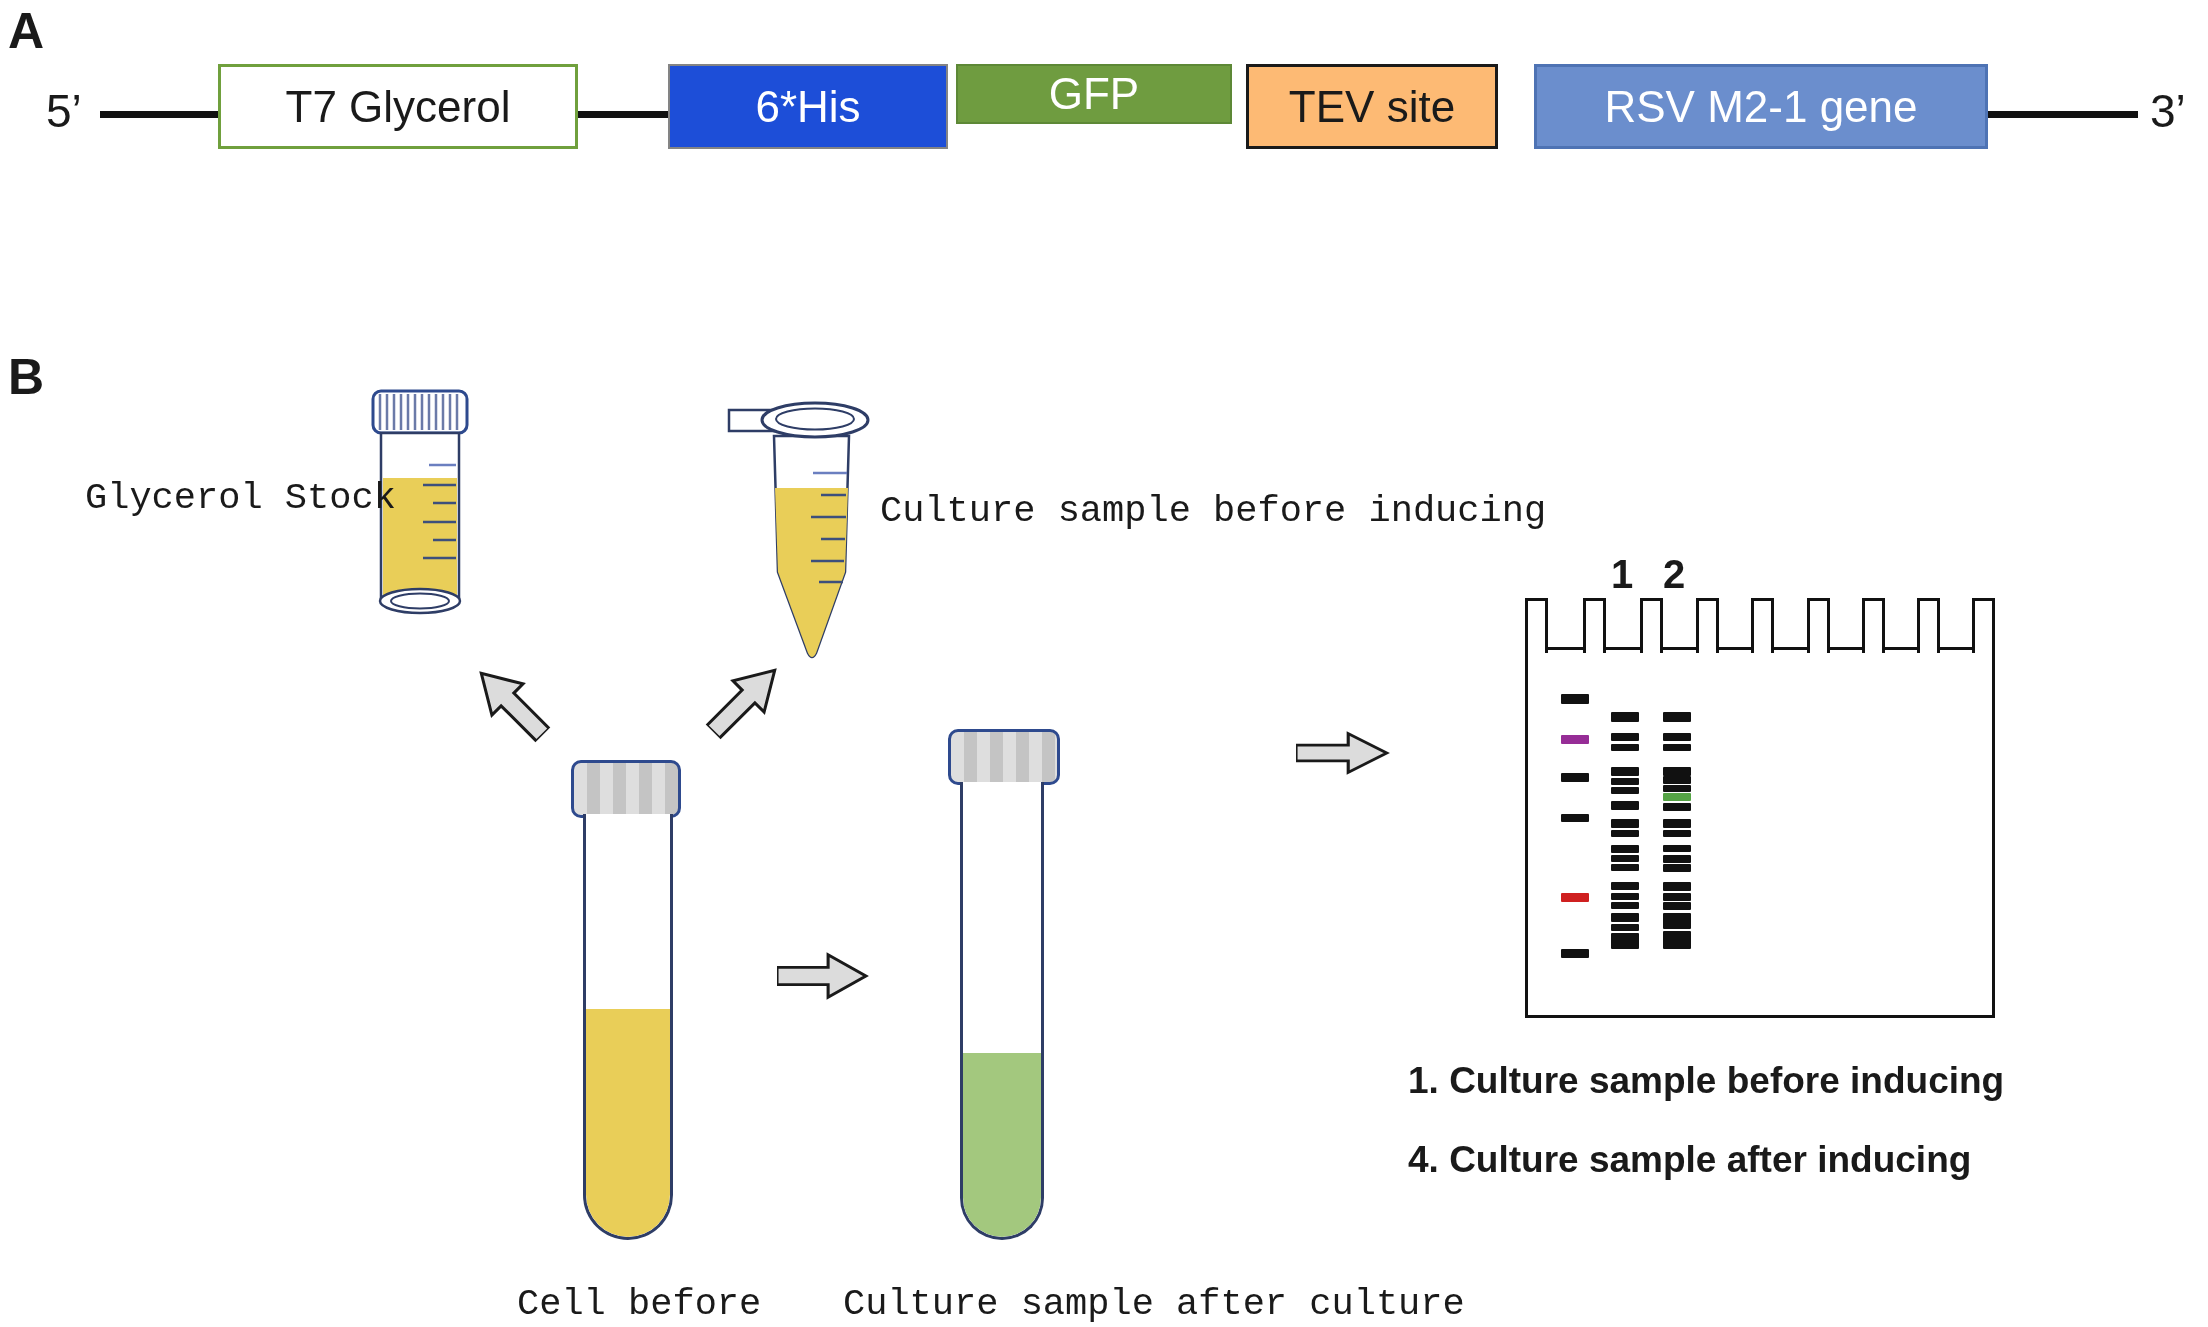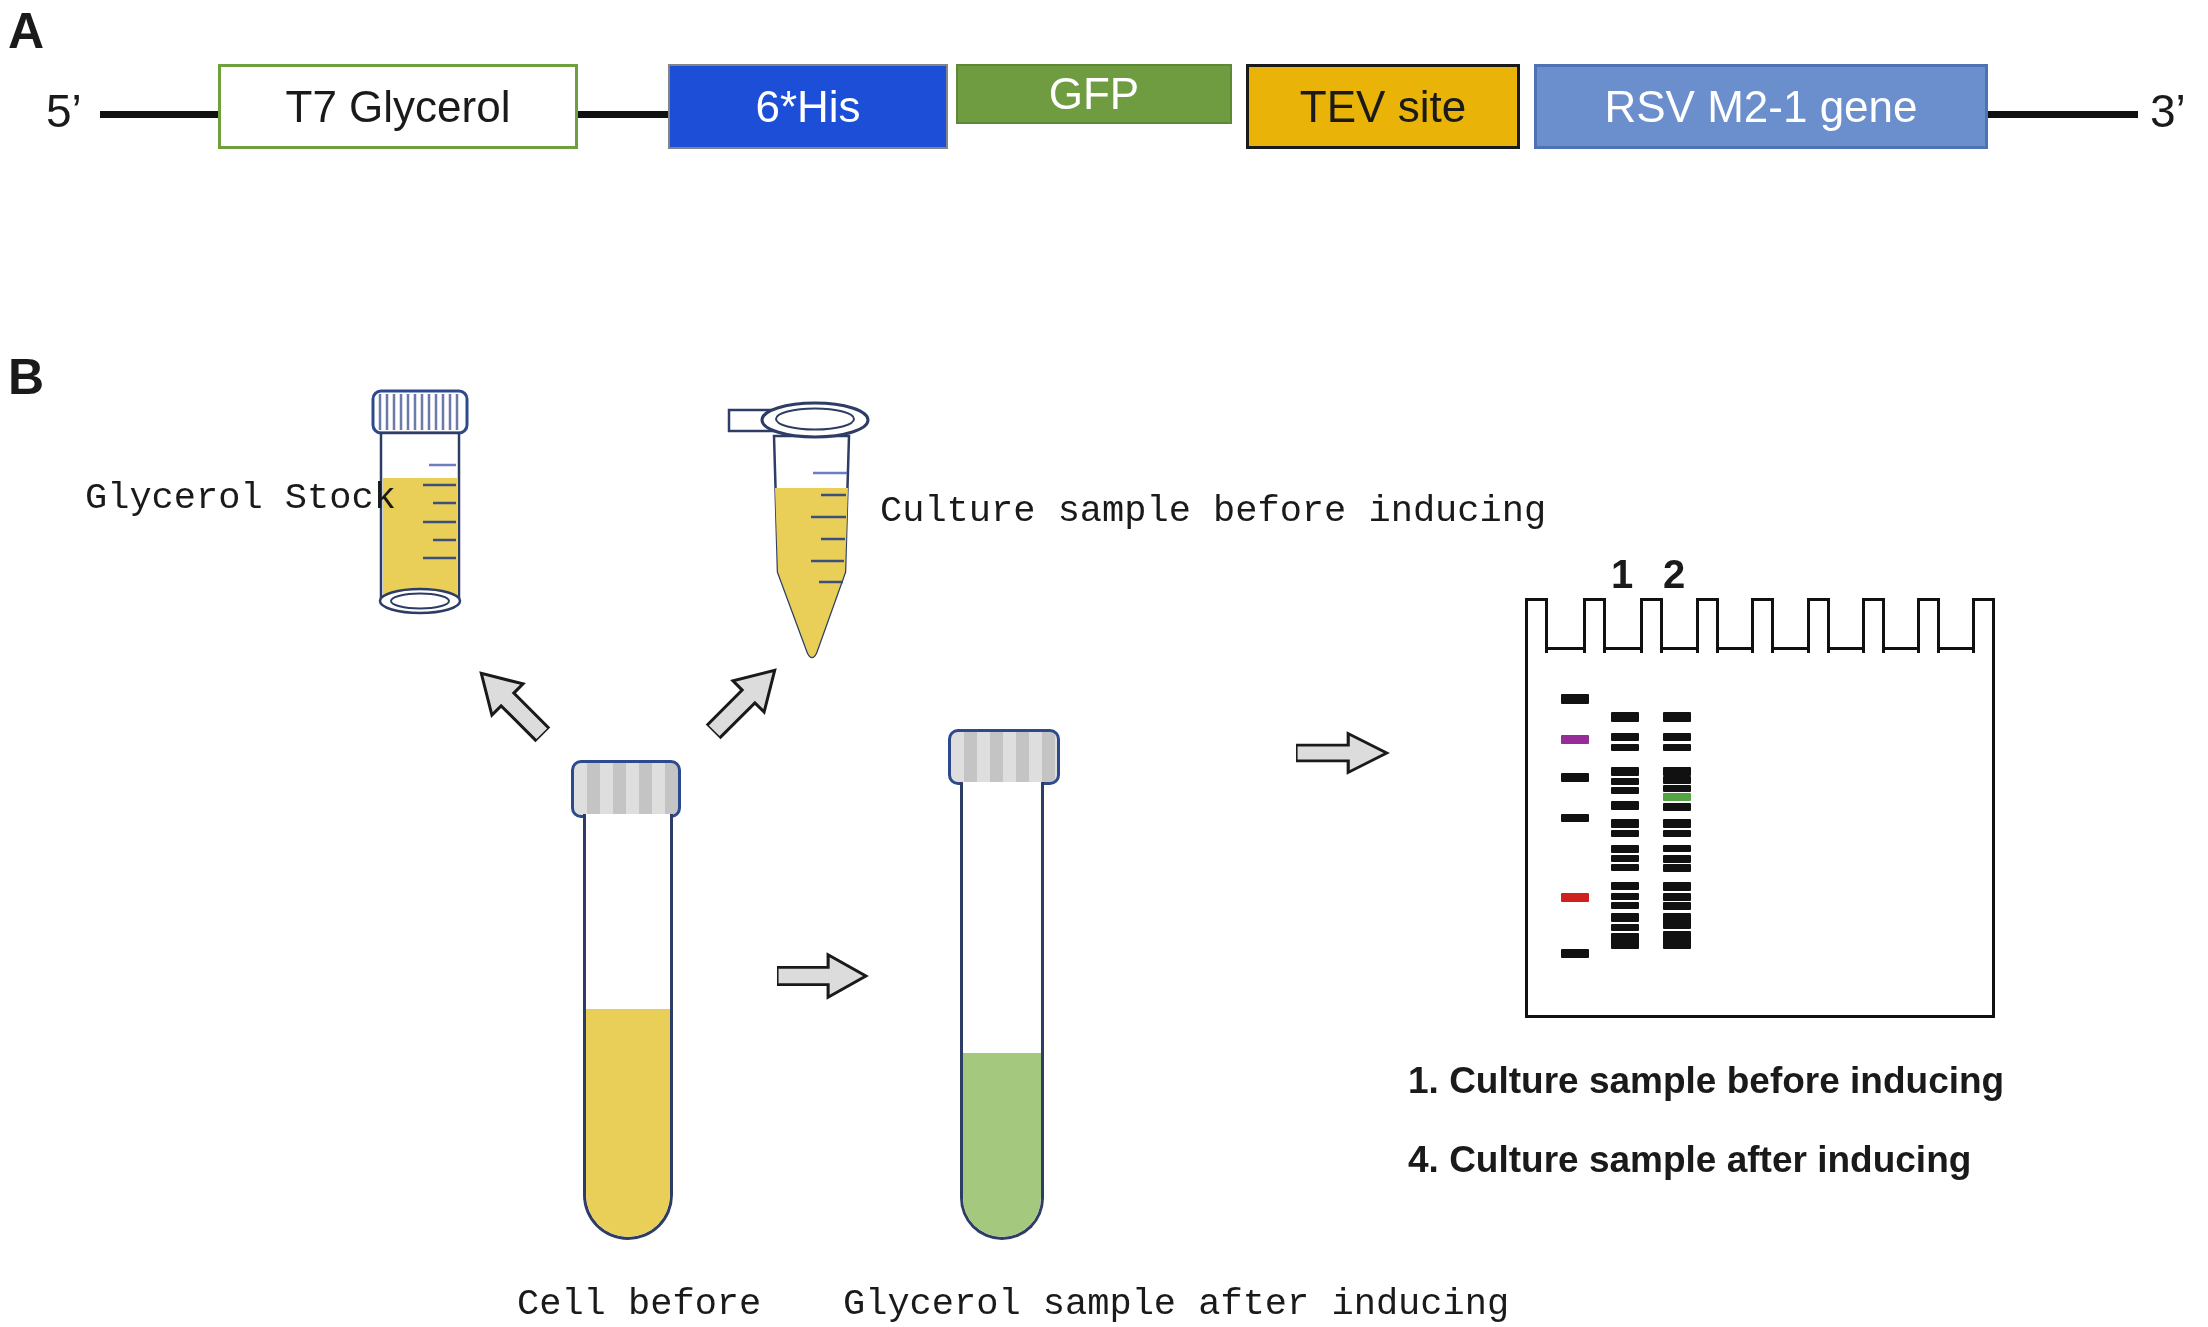--- a/index.html
+++ b/index.html
@@ -47,21 +47,21 @@
 <div class="abs seg" style="left: 578px; top: 111px; width: 90px; background: rgb(17, 17, 17);"></div>
 
 <div class="abs gene-box" style="left: 668px; top: 64px; width: 280px; height: 85px; border: 2px solid rgb(132, 132, 132); background: #1d4ed8; color: rgb(255, 255, 255);">
   <span>6*His</span>
 </div>
 
 <div class="abs gene-box" style="left: 956px; top: 64px; width: 276px; height: 60px; border: 2px solid rgb(93, 136, 54); background: rgb(111, 156, 64); color: rgb(255, 255, 255);">
   <span>GFP</span>
 </div>
 
-<div class="abs gene-box" style="left: 1246px; top: 64px; width: 274px; height: 85px; border: 3px solid rgb(26, 26, 26); background: #eab308; color: rgb(26, 26, 26);">
+<div class="abs gene-box" style="left: 1246px; top: 64px; width: 252px; height: 85px; border: 3px solid rgb(26, 26, 26); background: #fdba74; color: rgb(26, 26, 26);">
   <span>TEV site</span>
 </div>
 
 <div class="abs gene-box" style="left: 1534px; top: 64px; width: 454px; height: 85px; border: 3px solid rgb(78, 115, 180); background: rgb(107, 142, 205); color: rgb(255, 255, 255);">
   <span>RSV M2-1 gene</span>
 </div>
 
 <div class="abs seg" style="left: 1988px; top: 111px; width: 150px; background: rgb(17, 17, 17);"></div>
 
 <div class="abs prime" style="left:2150px;top:84px;">3’</div>
@@ -113,21 +113,21 @@
 <div class="abs" style="left:777px;top:952px;width:92px;height:48px;">
   <svg width="92" height="48" viewBox="0 0 90 50" preserveAspectRatio="none">
     <polygon points="0,16 50,16 50,3 87,25 50,47 50,34 0,34" stroke="#1a1a1a" stroke-width="3" fill="#dcdcdc"></polygon>
   </svg>
 </div>
 
 <div class="abs tube-cap" style="left:948px;top:729px;width:112px;height:56px;"></div>
 <div class="abs tube-body" style="left:960px;top:782px;width:84px;height:458px;">
   <div class="tube-liquid" style="height: 184px; background: rgb(163, 200, 126);"></div>
 </div>
-<div class="abs b-label center" style="left:843px;top:1283px;width:550px;">Glycerol sample after inducing</div>
+<div class="abs b-label center" style="left:843px;top:1283px;width:550px;">Culture sample after culture</div>
 
 <div class="abs" style="left:1296px;top:731px;width:94px;height:44px;">
   <svg width="94" height="44" viewBox="0 0 90 50" preserveAspectRatio="none">
     <polygon points="0,16 50,16 50,3 87,25 50,47 50,34 0,34" stroke="#1a1a1a" stroke-width="3" fill="#dcdcdc"></polygon>
   </svg>
 </div>
 
 <div id="gel-wrap" class="abs" style="left:1525px;top:598px;">
   <div class="lane-num" style="left:82px;">1</div>
   <div class="lane-num" style="left:134px;">2</div>

